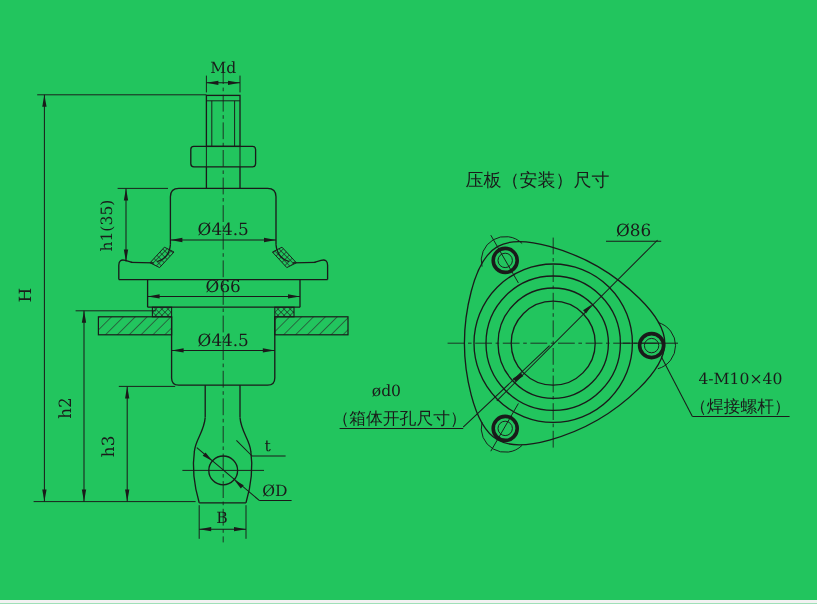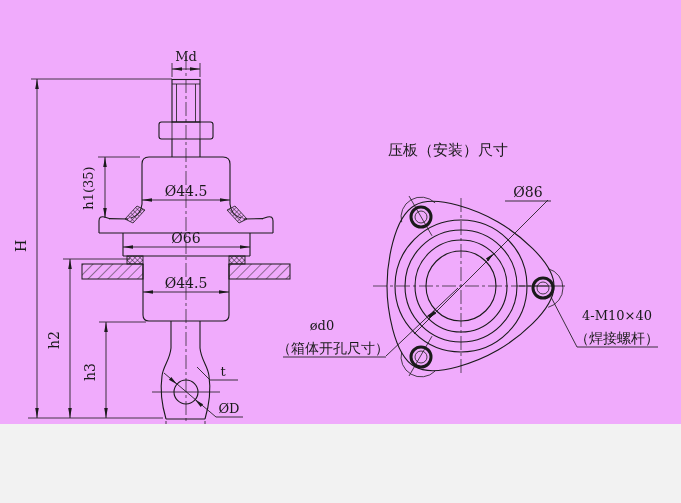--- a/index.html
+++ b/index.html
@@ -1,16 +1,16 @@
 <!DOCTYPE html>
 <html><head>
 <meta charset="utf-8">
 <style>
   html,body{margin:0;padding:0;background:#f2f2f2;}
-  .canvas{width:681px;height:424px;background:#f0abfc;position:relative;overflow:hidden;
+  .canvas{width:681px;height:500px;background:#22c55e;position:relative;overflow:hidden;
           font-family:"DejaVu Serif", serif;}
   svg{display:block;}
   .ln{stroke:#1a1a1a;stroke-width:1.1;fill:none;}
   .thin{stroke:#1a1a1a;stroke-width:0.8;fill:none;}
   .dimln{stroke:#1a1a1a;stroke-width:0.85;fill:none;marker-start:url(#as);marker-end:url(#ae);}
   .ldr{stroke:#1a1a1a;stroke-width:0.85;fill:none;}
   .cl{stroke:#1a1a1a;stroke-width:0.7;fill:none;stroke-dasharray:14 3 3 3;}
   .arr{fill:#1a1a1a;stroke:none;}
   text{fill:#1a1a1a;}
   .dimtxt{font-family:"DejaVu Serif", serif;font-size:14px;}

